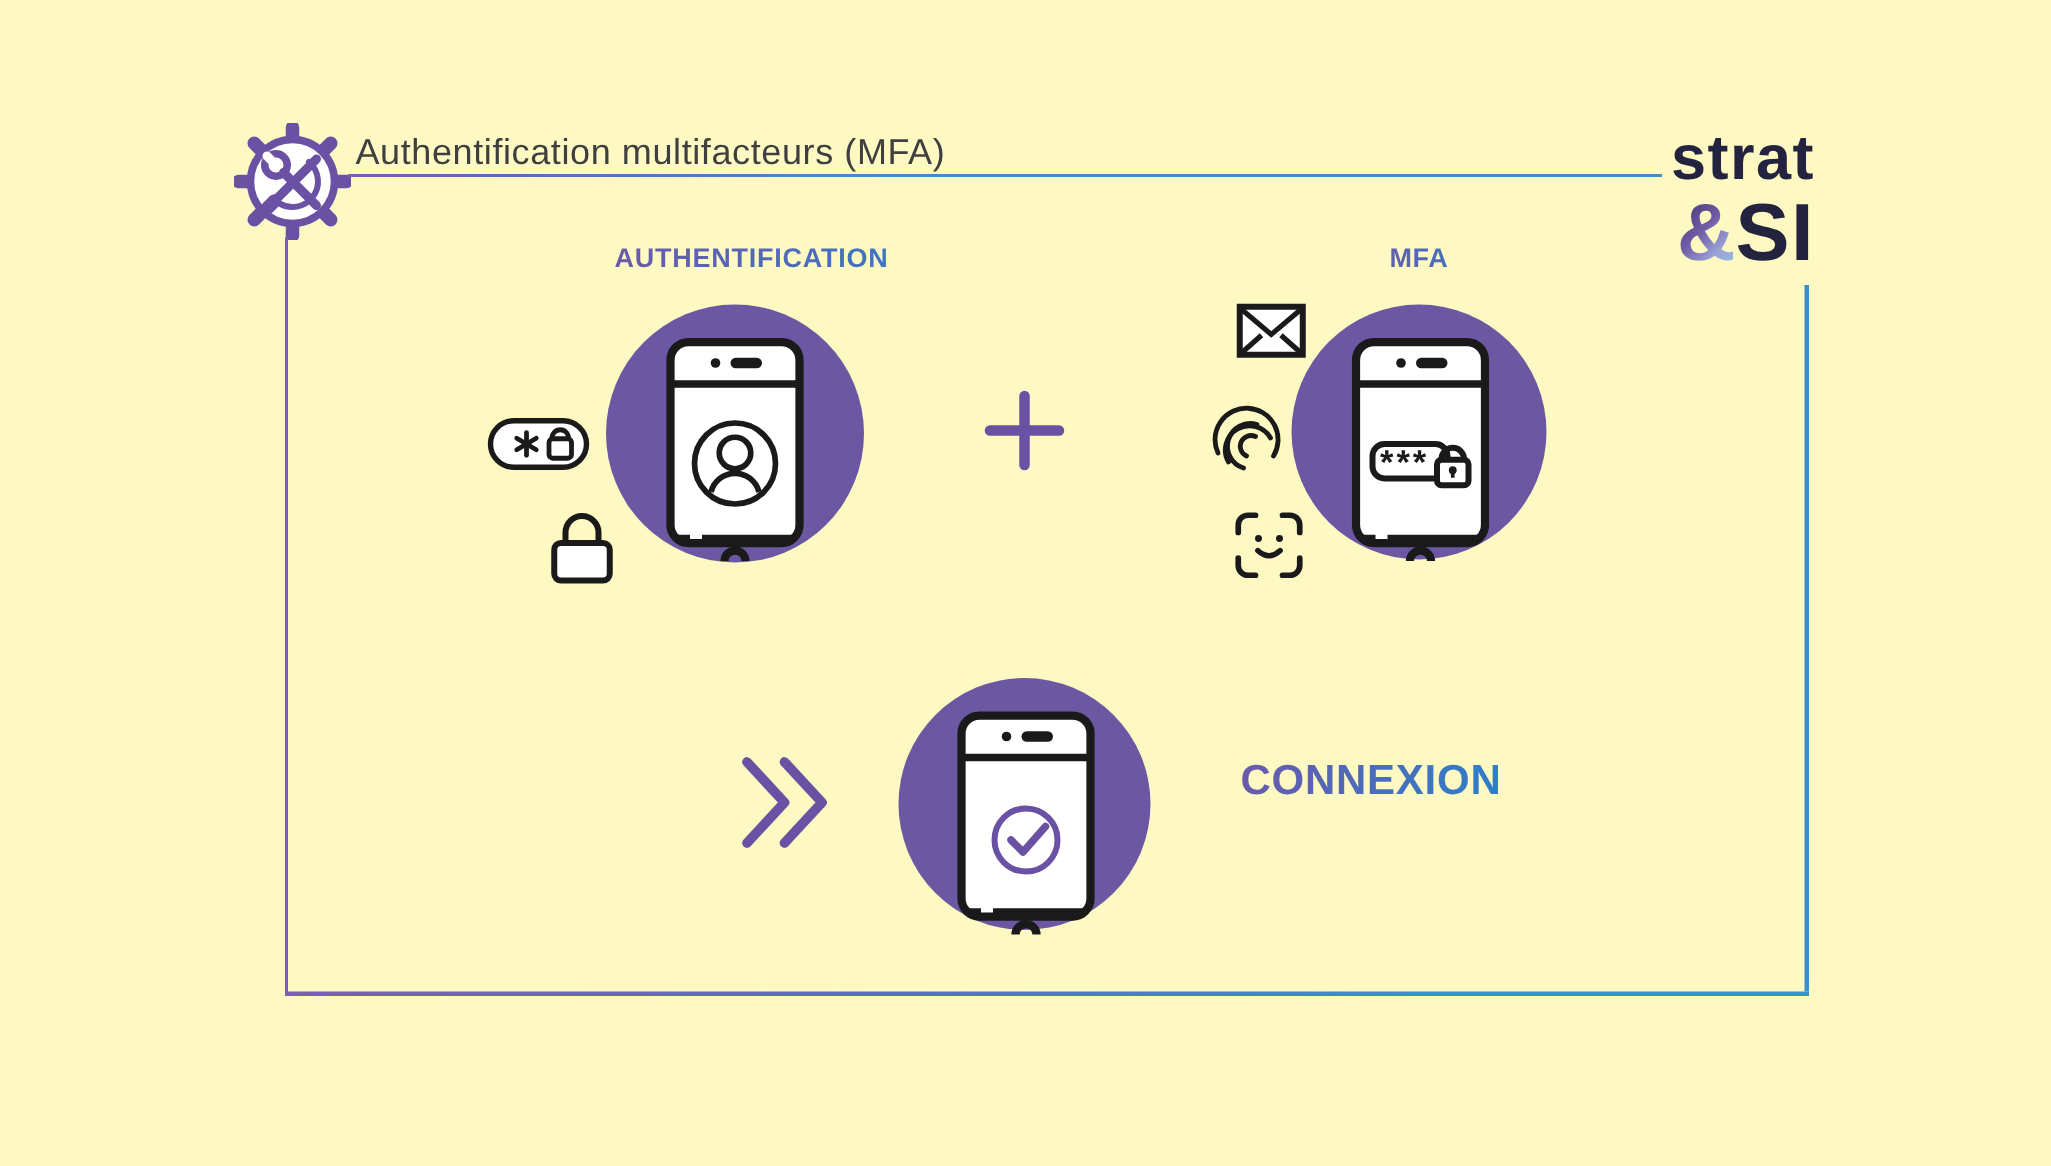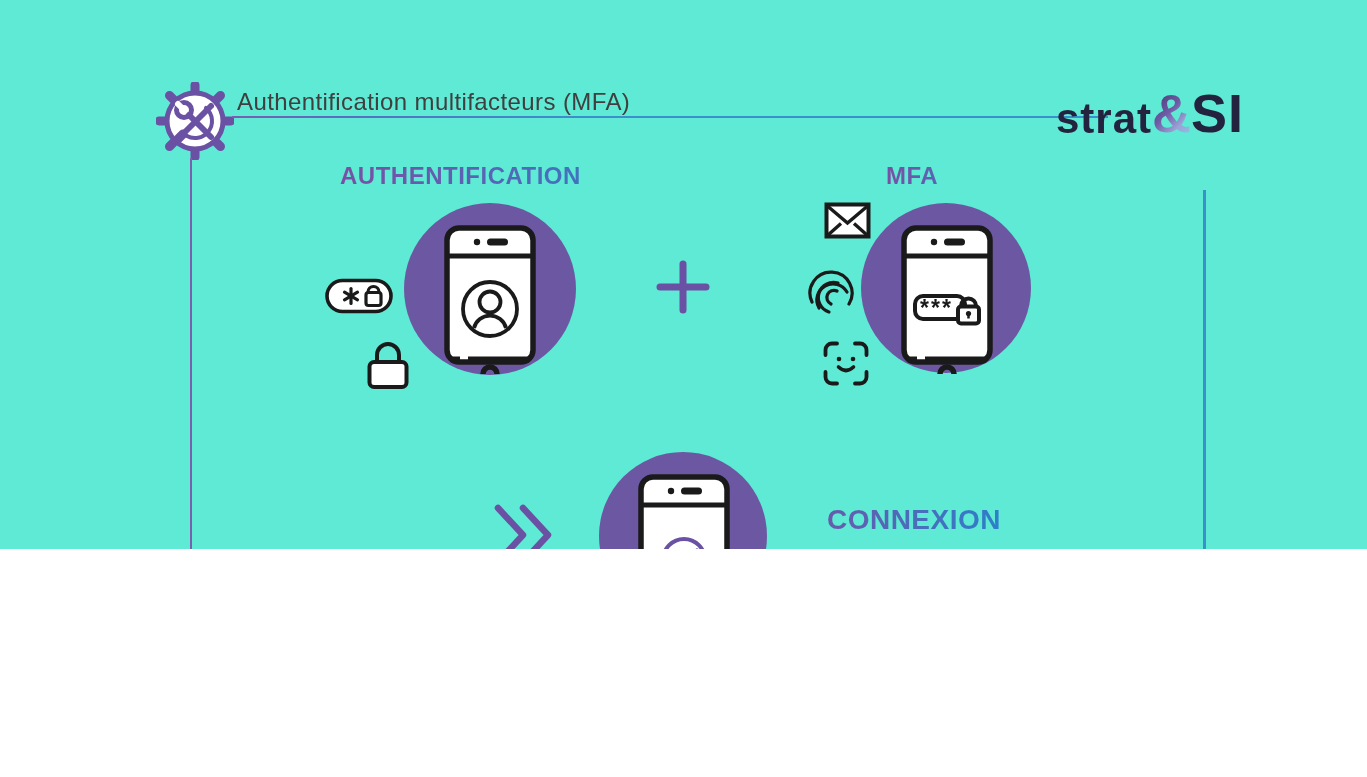--- a/index.html
+++ b/index.html
@@ -1,33 +1,33 @@
 <!DOCTYPE html>
 <html style="--purple: #6C58A2; --purple-line: #7A5FAE; --icon-purple: #6B51A3; --border-blue: #3A8FCD; --ink: #1A1A1A; --title-ink: #3F3F3F; --logo-navy: #23233F; --grad-from: #7B4FA3; --grad-to: #2D7FC9;"><head>
 <meta charset="utf-8">
 <style>
   html,body{margin:0;padding:0;background:#ffffff;}
   body{font-family:"Liberation Sans", sans-serif;}
-  .canvas{position:relative;width:1367px;height:549px;background:#5eead4;overflow:hidden;}
+  .canvas{position:relative;width:1367px;height:777px;background:#fef9c3;overflow:hidden;}
   .abs{position:absolute;}
   .title{font-size:24px;color:var(--title-ink);letter-spacing:0.4px;font-weight:400;white-space:nowrap;}
   .rule{height:2px;}
   .rule-top{background:linear-gradient(90deg,var(--purple-line) 0%,#5b6cc0 12%,var(--border-blue) 40%,var(--border-blue) 100%);}
   .rule-bottom{background:linear-gradient(90deg,var(--purple-line) 0%,#5b6cc0 35%,var(--border-blue) 75%,var(--border-blue) 100%);}
   .vline-left{width:2px;background:var(--purple-line);}
   .vline-right{width:3px;background:var(--border-blue);}
   .grad-text{
     background:linear-gradient(90deg,var(--grad-from) 0%, var(--grad-to) 100%);
     -webkit-background-clip:text;background-clip:text;color:transparent;
     font-weight:700;
   }
-  .section-label{font-size:24px;letter-spacing:0.5px;white-space:nowrap;}
+  .section-label{font-size:18px;text-align:center;letter-spacing:0.5px;white-space:nowrap;}
   .result-label{font-size:28px;line-height:40px;text-align:right;letter-spacing:0.5px;}
   .circle{border-radius:50%;background:var(--purple);}
-  .logo{display:flex;flex-direction:row;align-items:flex-end;line-height:1;justify-content:center;}
+  .logo{display:flex;flex-direction:column;align-items:flex-end;line-height:1;}
   .logo-top{font-size:42px;font-weight:700;color:var(--logo-navy);letter-spacing:1px;}
   .logo-bottom{display:flex;align-items:flex-end;margin-top:2px;}
   .logo-amp{font-size:54px;font-weight:700;
     background:linear-gradient(135deg,#3a2f63 0%, #6f5aa5 45%, #9aa3d6 72%, #8ec6e8 100%);
     -webkit-background-clip:text;background-clip:text;color:transparent;}
   .logo-si{font-size:54px;font-weight:700;color:var(--logo-navy);letter-spacing:1px;}
   svg{display:block;}
 </style>
 </head>
 <body>

